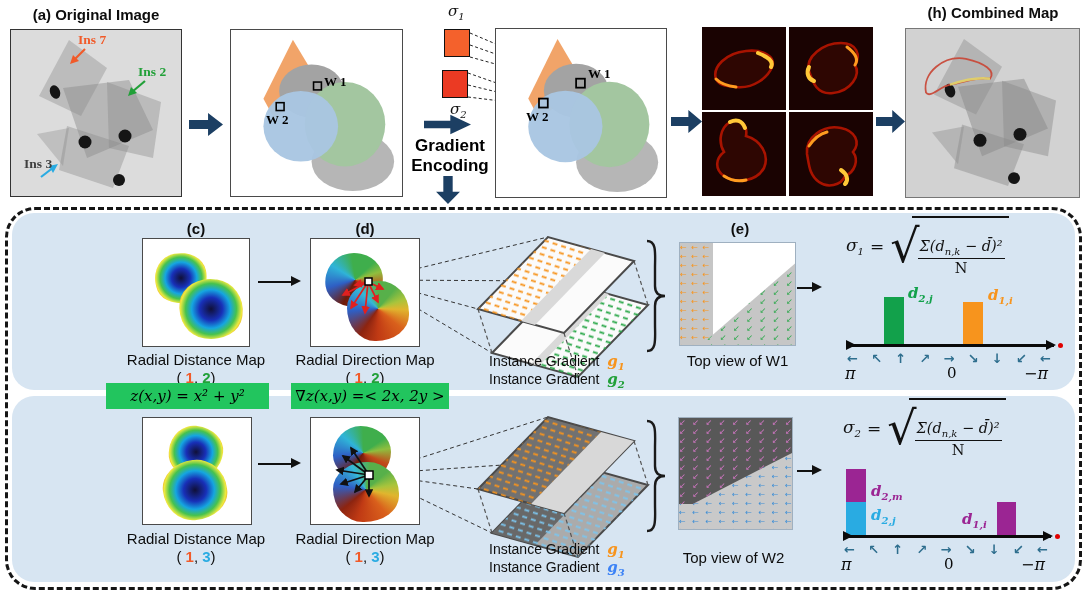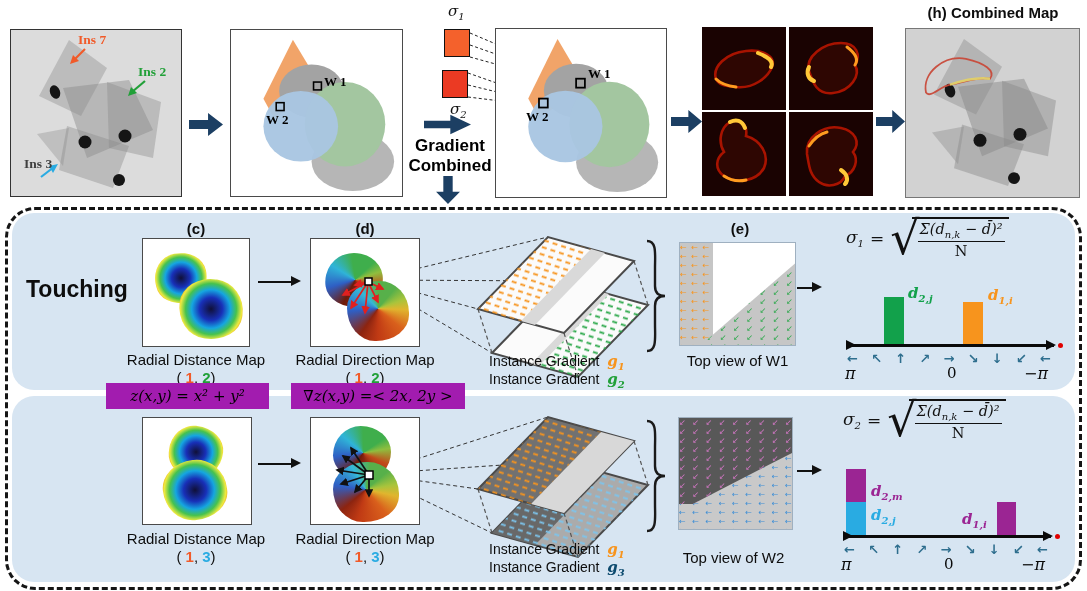--- a/index.html
+++ b/index.html
@@ -11,57 +11,58 @@
   .panel{position:absolute;background:#fff;border:1.6px solid #4a4a4a;box-sizing:border-box}
   .rowlabel{position:absolute;font-weight:bold;font-size:23px;color:#0d0d0d}
   .mathit{font-family:"DejaVu Serif",serif;font-style:italic}
   sub{font-size:10px}
   .barrow{position:absolute;background:#1C3F63}
   .barrow.right{clip-path:polygon(0 32%,56% 32%,56% 4%,100% 50%,56% 96%,56% 68%,0 68%)}
   .barrow.down{clip-path:polygon(32% 0,68% 0,68% 56%,96% 56%,50% 100%,4% 56%,32% 56%)}
   .sarrow{position:absolute;height:2.4px;background:#111}
   .sarrow::after{content:"";position:absolute;right:-9px;top:-4.6px;border-top:5.8px solid transparent;
        border-bottom:5.8px solid transparent;border-left:10px solid #111}
-  .fbox{position:absolute;background:#a21caf;color:#000;text-align:center;z-index:6;
+  .fbox{position:absolute;background:#22c55e;color:#000;text-align:center;z-index:6;
        font-family:"DejaVu Serif",serif;font-style:italic;font-size:15px;line-height:26px}
   .bluebox{position:absolute;background:#D7E5F2;border-radius:22px}
   .dashedbox{position:absolute;border:3.2px dashed #151515;border-radius:30px;z-index:5;pointer-events:none}
   .jetblob{position:absolute;background:radial-gradient(circle at 50% 50%,#101038 0%,#1830B8 26%,
        #15A6E0 44%,#46C24E 58%,#EDE93F 70%,#EE8E22 80%,#C93D18 90%,#B03014 100%)}
   .wlab{position:absolute;font-family:"Liberation Serif",serif;font-weight:bold;font-size:13px;color:#000}
   .inslab{position:absolute;font-family:"Liberation Serif",serif;font-weight:bold;font-size:13.5px}
   .axis{position:absolute;height:2.6px;background:#0a0a0a}
   .tri{position:absolute;width:0;height:0;border-top:5.5px solid transparent;border-bottom:5.5px solid transparent;
        border-left:10px solid #0a0a0a}
   .reddot{position:absolute;width:5px;height:5px;border-radius:50%;background:#E00000}
   .bar{position:absolute}
   .dlabel{position:absolute;font-family:"DejaVu Serif",serif;font-style:italic;font-weight:600;font-size:15px}
   .dial{position:absolute;display:flex;justify-content:space-between;
        font-family:"DejaVu Sans",sans-serif;font-weight:bold;font-size:13px;color:#2E6E8E}
   .tick{position:absolute;font-family:"DejaVu Serif",serif;font-style:italic;font-size:16px;color:#0a0a0a}
   .eq{position:absolute;display:flex;align-items:center;gap:6px;z-index:7;
       font-family:"DejaVu Serif",serif;font-style:italic;font-size:17px;color:#111}
   .sqrt{display:flex;align-items:center}
   .radical{font-style:normal;font-size:46px;line-height:44px;font-family:"DejaVu Sans",sans-serif;margin-right:-8px}
-  .radicand{border-top:2.2px solid #111;padding:2px 4px 0 6px}
+  .radicand{border-top:2.2px solid #111;padding:20px 4px 0 6px}
   .fracn{display:flex;flex-direction:column;align-items:center;font-size:14.5px}
   .fracn .num{border-bottom:1.8px solid #111;padding:0 2px 1px}
   .fracn .den{padding-top:1px}
   .arrgrid{position:absolute;font-family:"DejaVu Sans",sans-serif;overflow:hidden;word-break:break-all}
   .ge-text{position:absolute;font-weight:bold;font-size:17px;text-align:center;color:#000}
   .iglab{position:absolute;font-size:14px;color:#0d0d0d}
   .sigsq{position:absolute;border:1.6px solid #111;box-sizing:border-box}
   .slab{position:absolute;font-family:"DejaVu Serif",serif;font-style:italic;font-size:15px;color:#111}
   .pair{position:absolute;font-size:15px;text-align:center}
 </style>
 </head>
 <body>
 
 <div id="fig">
 
+  <div class="title" style="left:2px;top:6px;width:188px">(a) Original Image</div>
   <div class="panel" style="left:10px;top:29px;width:172px;height:168px;background:#DCDCDC;border-color:#333">
     <svg width="169" height="165" viewBox="0 0 169 165">
       <polygon points="58,10 96,38 70,86 28,66" fill="#8a8a8a" fill-opacity="0.38"></polygon>
       <polygon points="52,58 118,50 142,100 76,128" fill="#8a8a8a" fill-opacity="0.45"></polygon>
       <polygon points="96,52 150,72 142,128 98,118" fill="#8a8a8a" fill-opacity="0.4"></polygon>
       <polygon points="56,96 118,116 102,158 48,140" fill="#8a8a8a" fill-opacity="0.4"></polygon>
       <polygon points="26,104 58,98 52,136" fill="#8a8a8a" fill-opacity="0.35"></polygon>
       <ellipse cx="44" cy="62" rx="5" ry="7" transform="rotate(-20 44 62)" fill="#151515"></ellipse>
       <circle cx="74" cy="112" r="6.5" fill="#151515"></circle>
       <circle cx="114" cy="106" r="6.5" fill="#151515"></circle>
@@ -103,21 +104,21 @@
       <line x1="5" y1="8" x2="113" y2="54"></line>
         <line x1="5" y1="20" x2="113" y2="58"></line>
         <line x1="5" y1="32" x2="114" y2="62"></line>
       <line x1="3" y1="48" x2="80" y2="75"></line>
         <line x1="3" y1="60" x2="78" y2="78"></line>
         <line x1="3" y1="72" x2="76" y2="81"></line>
     </g>
   </svg>
   <div class="barrow right" style="left:424px;top:114px;width:47px;height:21px"></div>
   <div class="ge-text" style="left:405px;top:136px;width:90px">Gradient</div>
-  <div class="ge-text" style="left:405px;top:156px;width:90px">Combined</div>
+  <div class="ge-text" style="left:405px;top:156px;width:90px">Encoding</div>
   <div class="barrow down" style="left:435px;top:176px;width:26px;height:28px"></div>
 
   <div class="panel" style="left:495px;top:28px;width:172px;height:170px">
     <svg width="169" height="167" viewBox="0 0 173 168" preserveAspectRatio="none">
       <polygon points="63,10 90,55 70,72 44,90 33,70" fill="#F1A469"></polygon>
       <ellipse cx="82" cy="62" rx="33" ry="27" fill="#A3A3A3"></ellipse>
       <ellipse cx="124" cy="134" rx="42" ry="30" fill="#B6B6B6"></ellipse>
       <ellipse cx="116" cy="96" rx="41" ry="43" fill="#A3C6A0"></ellipse>
       <ellipse cx="71" cy="98" rx="38" ry="36" fill="#A9C6E2" fill-opacity="0.96"></ellipse>
       <rect x="82" y="50" width="9" height="9" fill="none" stroke="#000" stroke-width="1.8"></rect>
@@ -174,21 +175,20 @@
       <circle cx="108" cy="150" r="6" fill="#151515"></circle>
       <path d="M20,64 C16,44 38,26 60,30 C78,34 90,42 84,50 C70,48 58,54 44,56 C34,58 24,70 20,64 Z" fill="none" stroke="#C84A3A" stroke-width="1.8" opacity="0.95"></path>
       <path d="M44,56 C56,52 70,48 84,50" fill="none" stroke="#E2D26A" stroke-width="2.4" opacity="0.95"></path>
     </svg>
   </div>
 
   <div class="bluebox" style="left:12px;top:213px;width:1063px;height:177px"></div>
   <div class="bluebox" style="left:12px;top:396px;width:1063px;height:186px"></div>
   <div class="dashedbox" style="left:5px;top:207px;width:1071px;height:377px"></div>
 
-  <div class="rowlabel" style="left:26px;top:276px">Touching</div>
 
   <div class="title" style="left:166px;top:220px;width:60px;z-index:6">(c)</div>
   <div class="title" style="left:335px;top:220px;width:60px;z-index:6">(d)</div>
   <div class="title" style="left:710px;top:220px;width:60px;z-index:6">(e)</div>
 
   <div class="panel" style="left:142px;top:238px;width:108px;height:109px;z-index:6">
     <div class="jetblob" style="left:12px;top:14px;width:52px;height:50px;border-radius:46% 54% 48% 52%/52% 46% 56% 44%;transform:rotate(-12deg)"></div>
     <div class="jetblob" style="left:36px;top:40px;width:64px;height:60px;border-radius:52% 48% 54% 46%/46% 54% 44% 56%;transform:rotate(8deg)"></div>
   </div>
   <div class="cap" style="left:118px;top:351px;width:156px;z-index:6">Radial Distance Map</div>
@@ -216,21 +216,21 @@
         <line x1="57" y1="43" x2="72" y2="50"></line>
           <line x1="57" y1="43" x2="44" y2="46"></line>
       </g>
       <rect x="54" y="39" width="7" height="7" fill="#fff" stroke="#000" stroke-width="1.5"></rect>
     </svg>
   </div>
   <div class="cap" style="left:287px;top:351px;width:156px;z-index:6">Radial Direction Map</div>
   <div class="pair" style="left:287px;top:369px;width:156px;z-index:6">
     <span>( </span><span style="color:#F15A29;font-weight:bold">1</span><span>, </span><span style="color:#21A038;font-weight:bold">2</span><span>)</span>
   </div>
-  <div class="fbox" style="left:291px;top:383px;width:174px;height:26px">∇z(x,y) =&lt; 2x, 2y &gt;</div>
+  <div class="fbox" style="left:291px;top:383px;width:158px;height:26px">∇z(x,y) =&lt; 2x, 2y &gt;</div>
 
   <svg class="abs" style="left:360px;top:221px;z-index:5" width="320" height="180">
     <defs>
       <pattern id="pt-o" width="9" height="7" patternUnits="userSpaceOnUse" patternTransform="rotate(18)">
           <line x1="1" y1="3.5" x2="6" y2="3.5" stroke="#F7941D" stroke-width="1.9"></line>
         </pattern>
       <pattern id="pt-g" width="9" height="7" patternUnits="userSpaceOnUse" patternTransform="rotate(18)">
           <line x1="1" y1="3.5" x2="6" y2="3.5" stroke="#2BA84A" stroke-width="1.9"></line>
         </pattern>
     </defs>
@@ -371,21 +371,21 @@
         <line x1="204" y1="112" x2="218" y2="156"></line>
     </g>
     <polygon points="118,88 188,16 274,40 204,112" fill="#717171" stroke="#4a4a4a" stroke-width="2"></polygon>
     <polygon points="241,31 274,40 204,112 171,103" fill="#D8D8D8"></polygon>
     <polygon points="118,88 188,16 241,31 171,103" fill="url(#pt-o2)"></polygon>
   </svg>
   <div class="iglab" style="left:489px;top:540px;z-index:6">
     <span>Instance Gradient</span>&nbsp;&nbsp;<span class="mathit" style="color:#F7941D;font-weight:600;font-size:15px"><span>g</span><sub>1</sub></span>
   </div>
   <div class="iglab" style="left:489px;top:558px;z-index:6">
-    <span>Instance Gradient</span>&nbsp;&nbsp;<span class="mathit" style="color:#0c4a6e;font-weight:600;font-size:15px"><span>g</span><sub>3</sub></span>
+    <span>Instance Gradient</span>&nbsp;&nbsp;<span class="mathit" style="color:#3b82f6;font-weight:600;font-size:15px"><span>g</span><sub>3</sub></span>
   </div>
   <svg class="abs" style="left:642px;top:418px;z-index:6" width="26" height="116">
     <path d="M5,3 C15,3 13,16 13,30 L13,48 C13,55 17,58 23,58 C17,58 13,61 13,68 L13,86 C13,100 15,113 5,113" stroke="#1a1a1a" stroke-width="2.4" fill="none"></path>
   </svg>
 
   <div class="abs" style="left:678px;top:417px;width:115px;height:113px;background:#C9C9C9;border:1px solid #9FB0C0;box-sizing:border-box;overflow:hidden;z-index:6">
     <div class="arrgrid" style="left:0;top:0;width:115px;height:113px;color:#3F8FD6;font-size:8px;line-height:9px;letter-spacing:2px">← ← ← ← ← ← ← ← ← ← ← ← ← ← ← ← ← ← ← ← ← ← ← ← ← ← ← ← ← ← ← ← ← ← ← ← ← ← ← ← ← ← ← ← ← ← ← ← ← ← ← ← ← ← ← ← ← ← ← ← ← ← ← ← ← ← ← ← ← ← ← ← ← ← ← ← ← ← ← ← ← ← ← ← ← ← ← ← ← ← ← ← ← ← ← ← ← ← ← ← ← ← ← ← ← ← ← ← ← ← ← ← ← ← ← ← ← ← ← ← ← ← ← ← ← ← ← ← ← ← ← ← ← ← ← ← ← ← ← ← ← ← ← ← ← ← ← ← ← ← ← ← ← ← ← ← ← ← ← ← ← ← ← ← ← ← ← ← ← ← </div>
     <div class="abs" style="left:0;top:0;width:115px;height:113px;background:#585858;clip-path:polygon(0 0,100% 0,100% 30%,12% 76%,0 76%)">
       <div class="arrgrid" style="left:0;top:0;width:115px;height:113px;color:#D678C8;font-size:8px;line-height:9px;letter-spacing:2px">↙ ↙ ↙ ↙ ↙ ↙ ↙ ↙ ↙ ↙ ↙ ↙ ↙ ↙ ↙ ↙ ↙ ↙ ↙ ↙ ↙ ↙ ↙ ↙ ↙ ↙ ↙ ↙ ↙ ↙ ↙ ↙ ↙ ↙ ↙ ↙ ↙ ↙ ↙ ↙ ↙ ↙ ↙ ↙ ↙ ↙ ↙ ↙ ↙ ↙ ↙ ↙ ↙ ↙ ↙ ↙ ↙ ↙ ↙ ↙ ↙ ↙ ↙ ↙ ↙ ↙ ↙ ↙ ↙ ↙ ↙ ↙ ↙ ↙ ↙ ↙ ↙ ↙ ↙ ↙ ↙ ↙ ↙ ↙ ↙ ↙ ↙ ↙ ↙ ↙ ↙ ↙ ↙ ↙ ↙ ↙ ↙ ↙ ↙ ↙ ↙ ↙ ↙ ↙ ↙ ↙ ↙ ↙ ↙ ↙ ↙ ↙ ↙ ↙ ↙ ↙ ↙ ↙ ↙ ↙ ↙ ↙ ↙ ↙ ↙ ↙ ↙ ↙ ↙ ↙ ↙ ↙ ↙ ↙ ↙ ↙ ↙ ↙ ↙ ↙ ↙ ↙ ↙ ↙ ↙ ↙ ↙ ↙ ↙ ↙ ↙ ↙ ↙ ↙ ↙ ↙ ↙ ↙ ↙ ↙ ↙ ↙ ↙ ↙ ↙ ↙ ↙ ↙ ↙ ↙ </div>
     </div>

